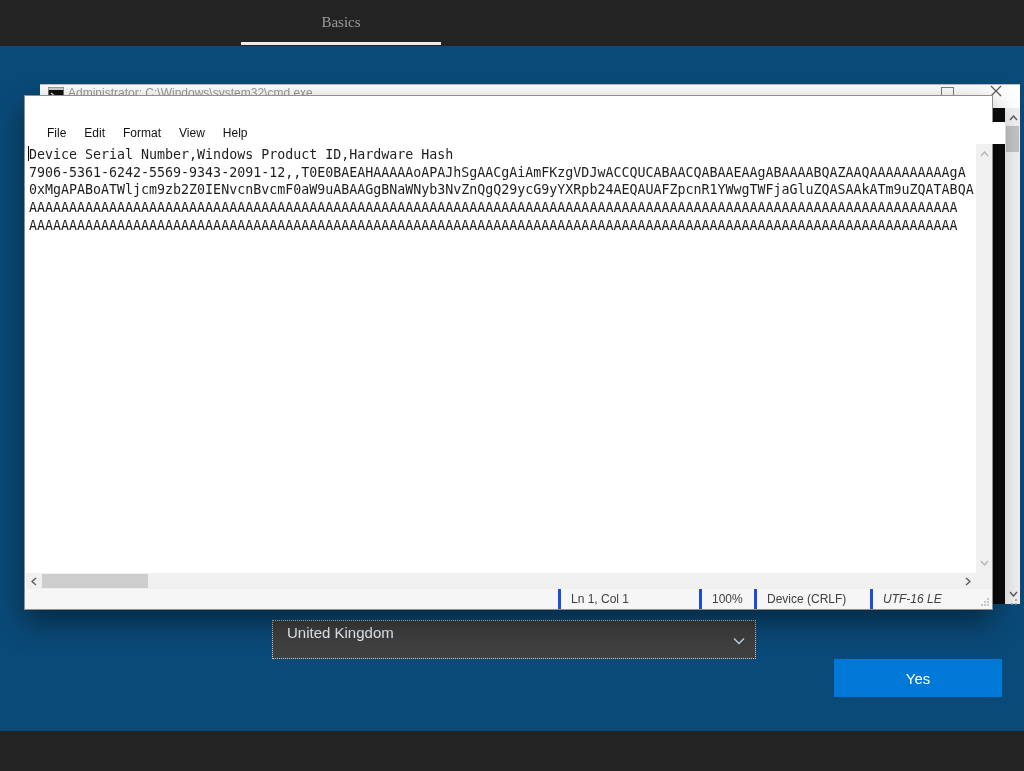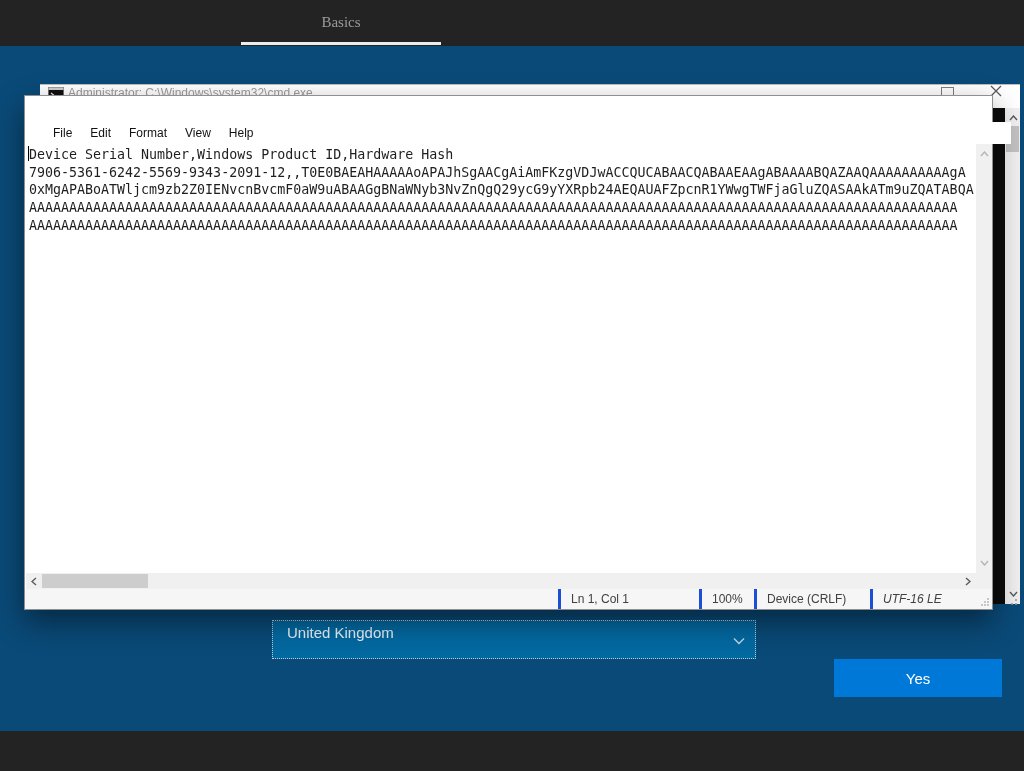--- a/index.html
+++ b/index.html
@@ -8,21 +8,21 @@
           -webkit-font-smoothing:antialiased;}
   .abs{position:absolute;}
 
   
   .topbar{left:0;top:0;width:1024px;height:46px;background:#232323;font-family:Liberation Serif, serif;}
   .tab{left:241px;top:0;width:200px;height:46px;text-align:center;}
   .tab-label{display:inline-block;margin-top:14px;font-size:15px;color:#9a9a9a;}
   .tab-underline{position:absolute;left:0;bottom:1px;width:200px;height:3px;background:#ececec;}
   .bottombar{left:0;top:731px;width:1024px;height:40px;background:#232323;}
 
-  .dropdown{left:272px;top:620px;width:484px;height:39px;background:#0369a1;
+  .dropdown{left:272px;top:620px;width:484px;height:39px;background:#404040;
             border:1px dotted #bccddd;box-sizing:border-box;color:#fff;}
   .dropdown-value{position:absolute;left:14px;top:3px;font-size:15px;color:#eaf3fb;}
   .dropdown-chev{position:absolute;right:10px;top:16px;}
 
   .yes-btn{left:834px;top:659px;width:168px;height:38px;background:#0078d7;border:none;
            color:#fff;font-size:15px;font-family:"Liberation Sans",sans-serif;cursor:pointer;text-align:center;}
 
   
   .cmd-titlebar{left:40px;top:84px;width:980px;height:24px;background:#ffffff;
                 border-top:1px solid #bdbdbd;box-sizing:border-box;}
@@ -38,21 +38,21 @@
   
   .np{left:24px;top:95px;width:969px;height:515px;background:#fff;
       border:1px solid #8f8f8f;box-sizing:border-box;
       box-shadow:0 12px 28px rgba(0,0,0,.45);}
   .np-titlebar{left:0;top:0;width:967px;height:26px;background:#fff;}
   .np-app-icon{position:absolute;left:21px;top:4px;}
   .np-title{position:absolute;left:45px;top:6px;font-size:12px;color:#222;}
   .np-controls{position:absolute;right:0;top:0;height:26px;display:flex;}
   .np-ctl{width:45px;height:26px;display:flex;align-items:center;justify-content:center;cursor:pointer;}
   .np-max-glyph{width:10px;height:10px;border:1px solid #333;}
-  .np-menubar{left:16px;top:26px;width:967px;height:22px;background:#fff;display:flex;padding-left:3px;}
+  .np-menubar{left:10px;top:26px;width:967px;height:22px;background:#fff;display:flex;padding-left:3px;}
   .np-menu{font-size:12px;color:#111;padding:4px 9px 0 9px;cursor:default;}
   .np-text{left:1px;top:48px;width:950px;height:424px;background:#fff;overflow:hidden;
            font-family:"DejaVu Sans Mono","Liberation Mono",monospace;
            font-size:13.3px;line-height:17.7px;color:#1e1e1e;padding:2px 0 0 3px;box-sizing:border-box;}
   .np-line{white-space:pre;}
   .caret{left:3px;top:50px;width:1px;height:15px;background:#000;}
 
   .np-vscroll{left:951px;top:48px;width:16px;height:429px;background:#f0f0f0;}
   .np-hscroll{left:1px;top:477px;width:950px;height:16px;background:#f0f0f0;}
   .np-hthumb{position:absolute;left:16px;top:1px;width:106px;height:14px;background:#cdcdcd;}

